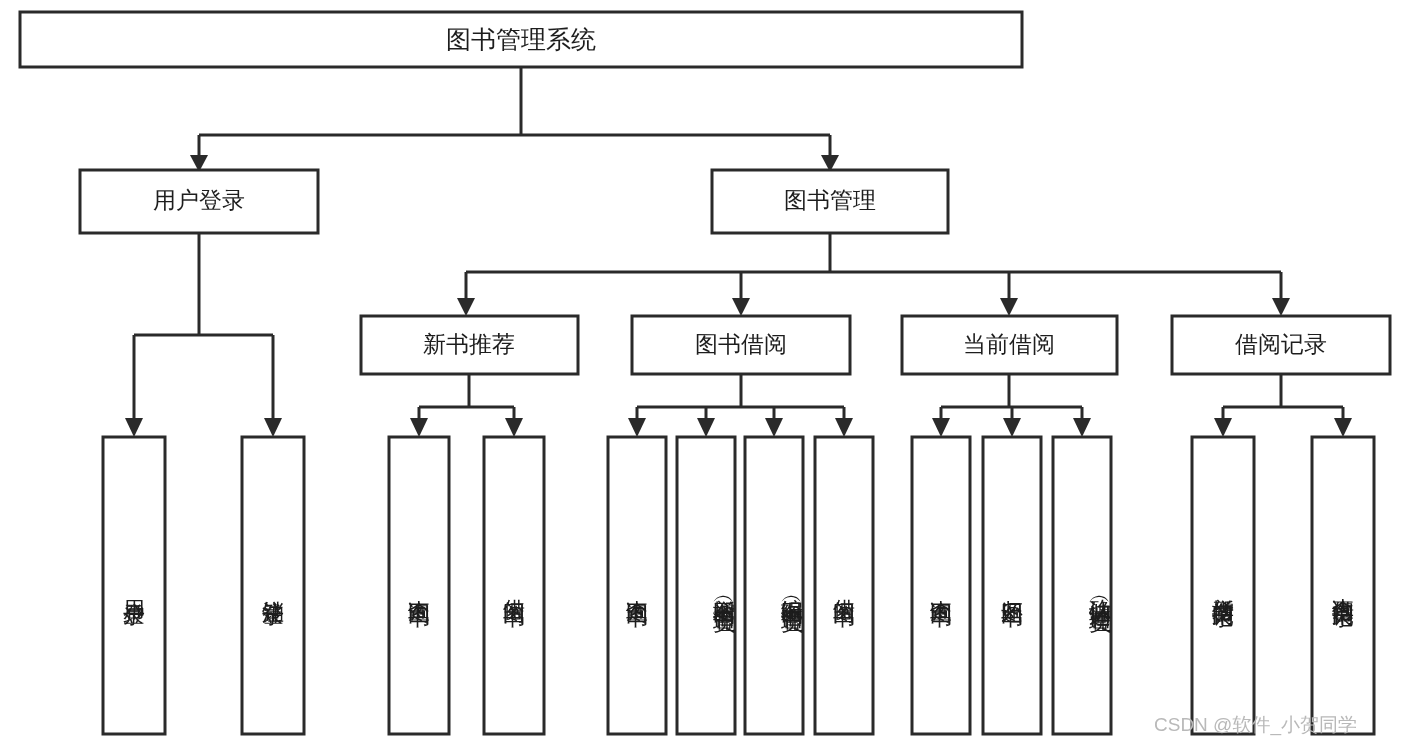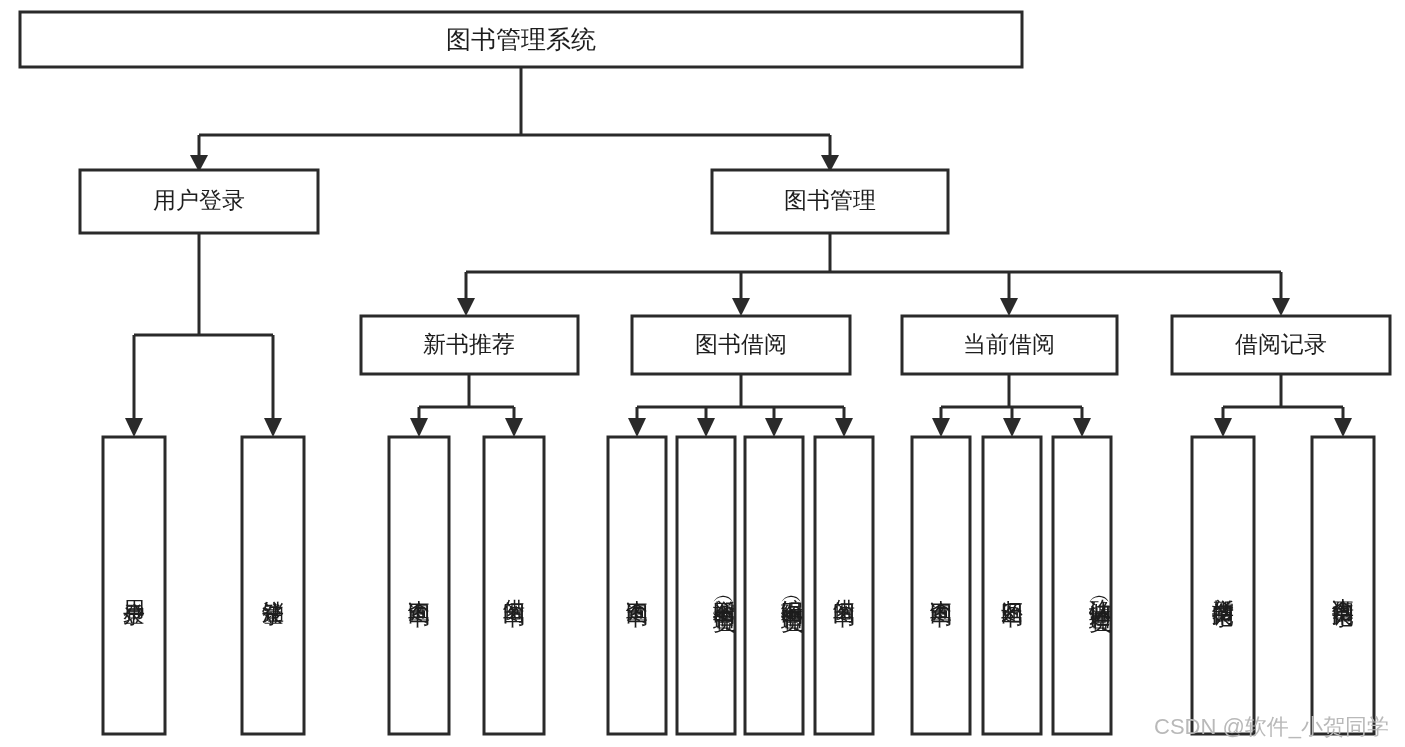--- a/index.html
+++ b/index.html
@@ -71,21 +71,21 @@
     align-items: center;
     justify-content: center;
     pointer-events: none;
     user-select: none;
   }
   .watermark {
     position: absolute;
     left: 1154px;
     top: 712px;
     font-family: "Liberation Sans", "DejaVu Sans", sans-serif;
-    font-size: 22px;
+    font-size: 19px;
     color: #b9b9b9;
     white-space: nowrap;
     user-select: none;
   }
 </style>
 </head>
 <body>
 
 <div id="diagram-root">
 

